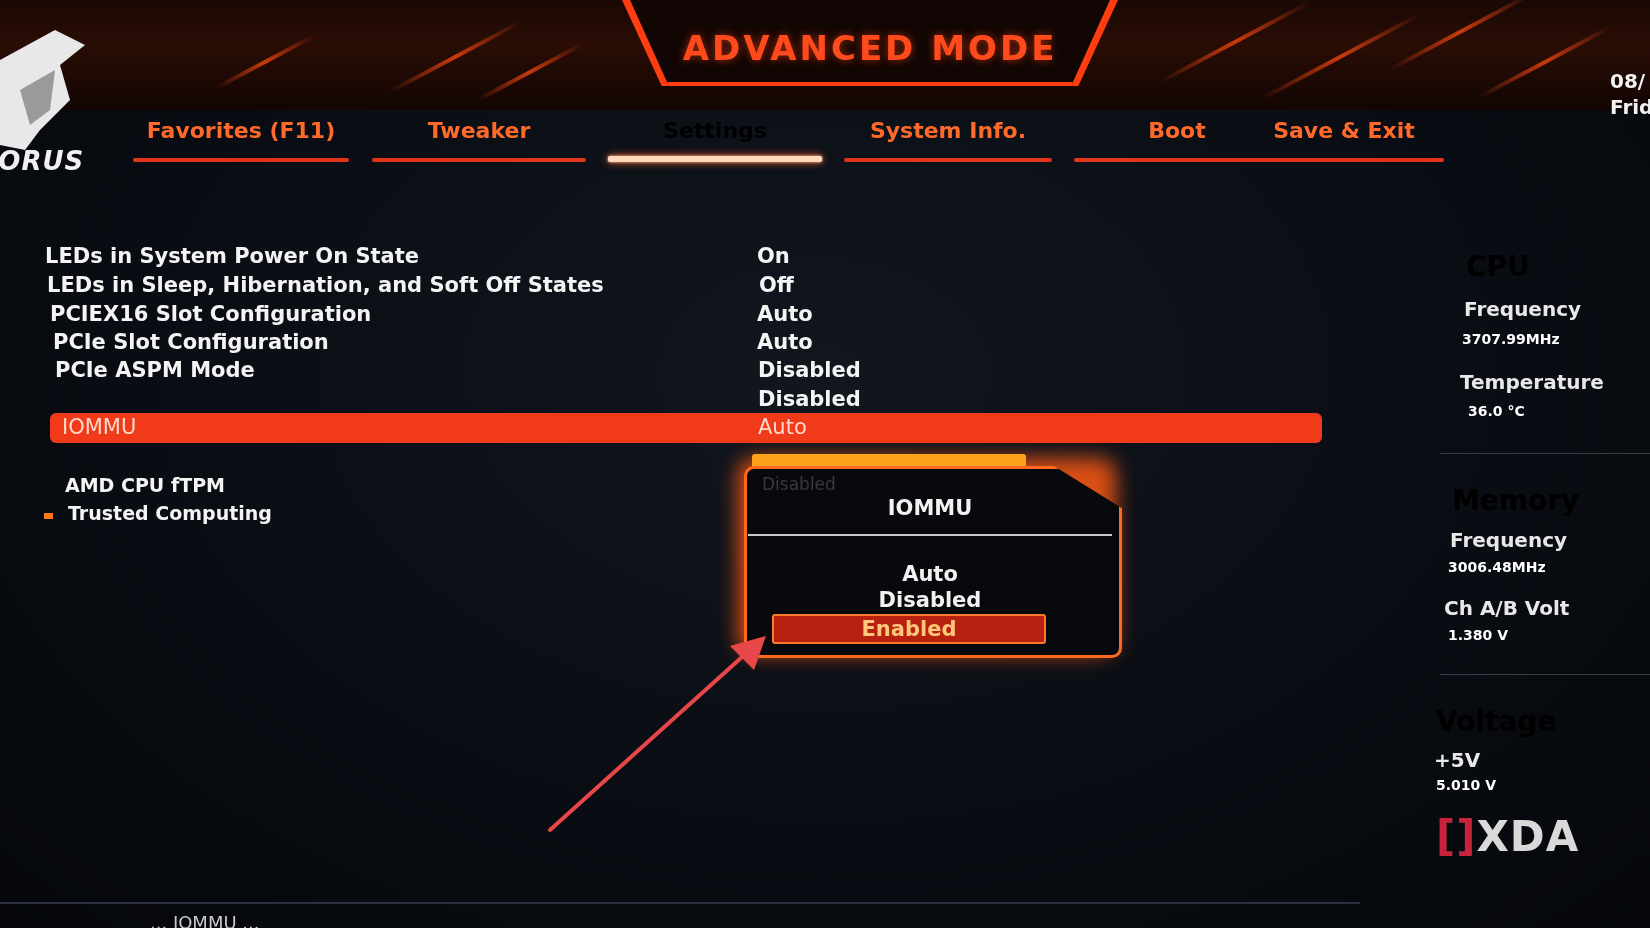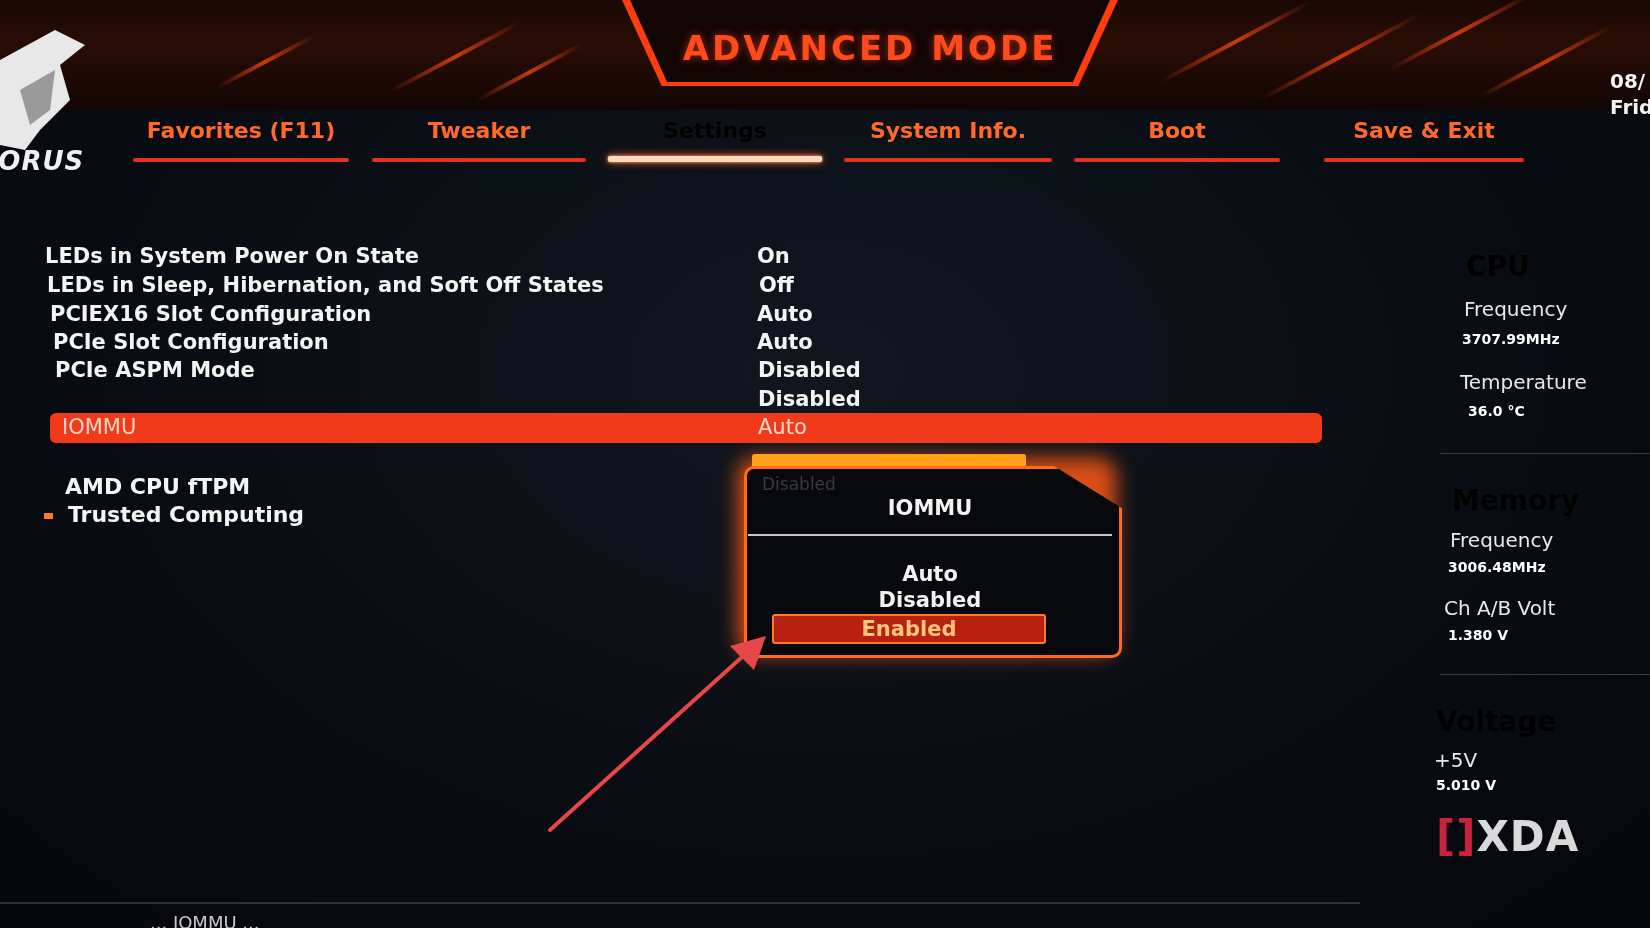--- a/index.html
+++ b/index.html
@@ -56,21 +56,21 @@
   .tab.active .underline { background:#ffd9b8; height:6px; box-shadow:0 0 8px #ff5a20, 0 0 3px #fff; }
 
   
   .row { position:absolute; left:45px; width:1280px; height:28px; font-size:21px; font-weight:bold; color:#f4f4f4; }
   .row .label { position:absolute; left:0; top:2px; }
   .row .value { position:absolute; left:712px; top:2px; }
   .row.selected {
     background:#f03a1a; border-radius:6px; left:50px; width:1272px; height:30px;
   }
   .row.selected .label, .row.selected .value { color:#ffd8c8; font-weight:normal; }
-  .sub { position:absolute; left:65px; font-size:22px; font-weight:bold; color:#f4f4f4; }
+  .sub { position:absolute; left:65px; font-size:19px; font-weight:bold; color:#f4f4f4; }
   .bullet { position:absolute; left:44px; width:9px; height:6px; background:#ff7a1a; }
 
   
   .popup-glow {
     position:absolute; left:738px; top:458px; width:378px; height:196px;
     border-radius:16px; background:#ff5a14; filter:blur(10px); opacity:.85;
   }
   .popup {
     position:absolute; left:744px; top:466px; width:372px; height:186px;
     background:#07090c; border:3px solid #ff6a1e; border-radius:10px;
@@ -88,21 +88,21 @@
     position:absolute; left:772px; top:614px; width:270px; height:26px;
     background:#b8200f; border:2px solid #ff7a2a; border-radius:3px;
     text-align:center; font-size:21px; font-weight:bold; color:#ffc77a; line-height:26px;
   }
 
   
   .arrow { position:absolute; left:540px; top:630px; }
 
   
   .rp-title { position:absolute; font-size:28px; font-weight:bold; color:#000000; }
-  .rp-label { position:absolute; font-size:20px; font-weight:normal; color:#e8e8e8; }
+  .rp-label { position:absolute; font-size:20px; font-weight:bold; color:#e8e8e8; }
   .rp-value { position:absolute; font-size:14px; font-weight:bold; color:#ffffff; }
   .rp-sep { position:absolute; left:1440px; width:210px; height:1px; background:#3a3d44; }
 
   .watermark { position:absolute; left:1436px; top:812px; font-size:42px; font-weight:bold; color:#d9d9d9; letter-spacing:1px; }
   .watermark .br { color:#c9223c; }
 
   .bottom-line { position:absolute; left:0; top:902px; width:1360px; height:2px; background:#2a3040; }
   .bottom-text { position:absolute; left:150px; top:912px; font-size:18px; color:#c8c8c8; }
 </style>
 </head>
@@ -145,21 +145,21 @@
   <div class="underline"></div>
 </div>
 <div class="tab" style="left:844px;width:208px;">
   <span>System Info.</span>
   <div class="underline"></div>
 </div>
 <div class="tab" style="left:1074px;width:206px;">
   <span>Boot</span>
   <div class="underline"></div>
 </div>
-<div class="tab" style="left:1324px;width:200px;">
+<div class="tab" style="left:1244px;width:200px;">
   <span>Save &amp; Exit</span>
   <div class="underline"></div>
 </div>
 
 <div class="row" style="top:242px;">
   <span class="label">LEDs in System Power On State</span>
   <span class="value">On</span>
 </div>
 <div class="row" style="top:271px;left:47px;">
   <span class="label">LEDs in Sleep, Hibernation, and Soft Off States</span>

